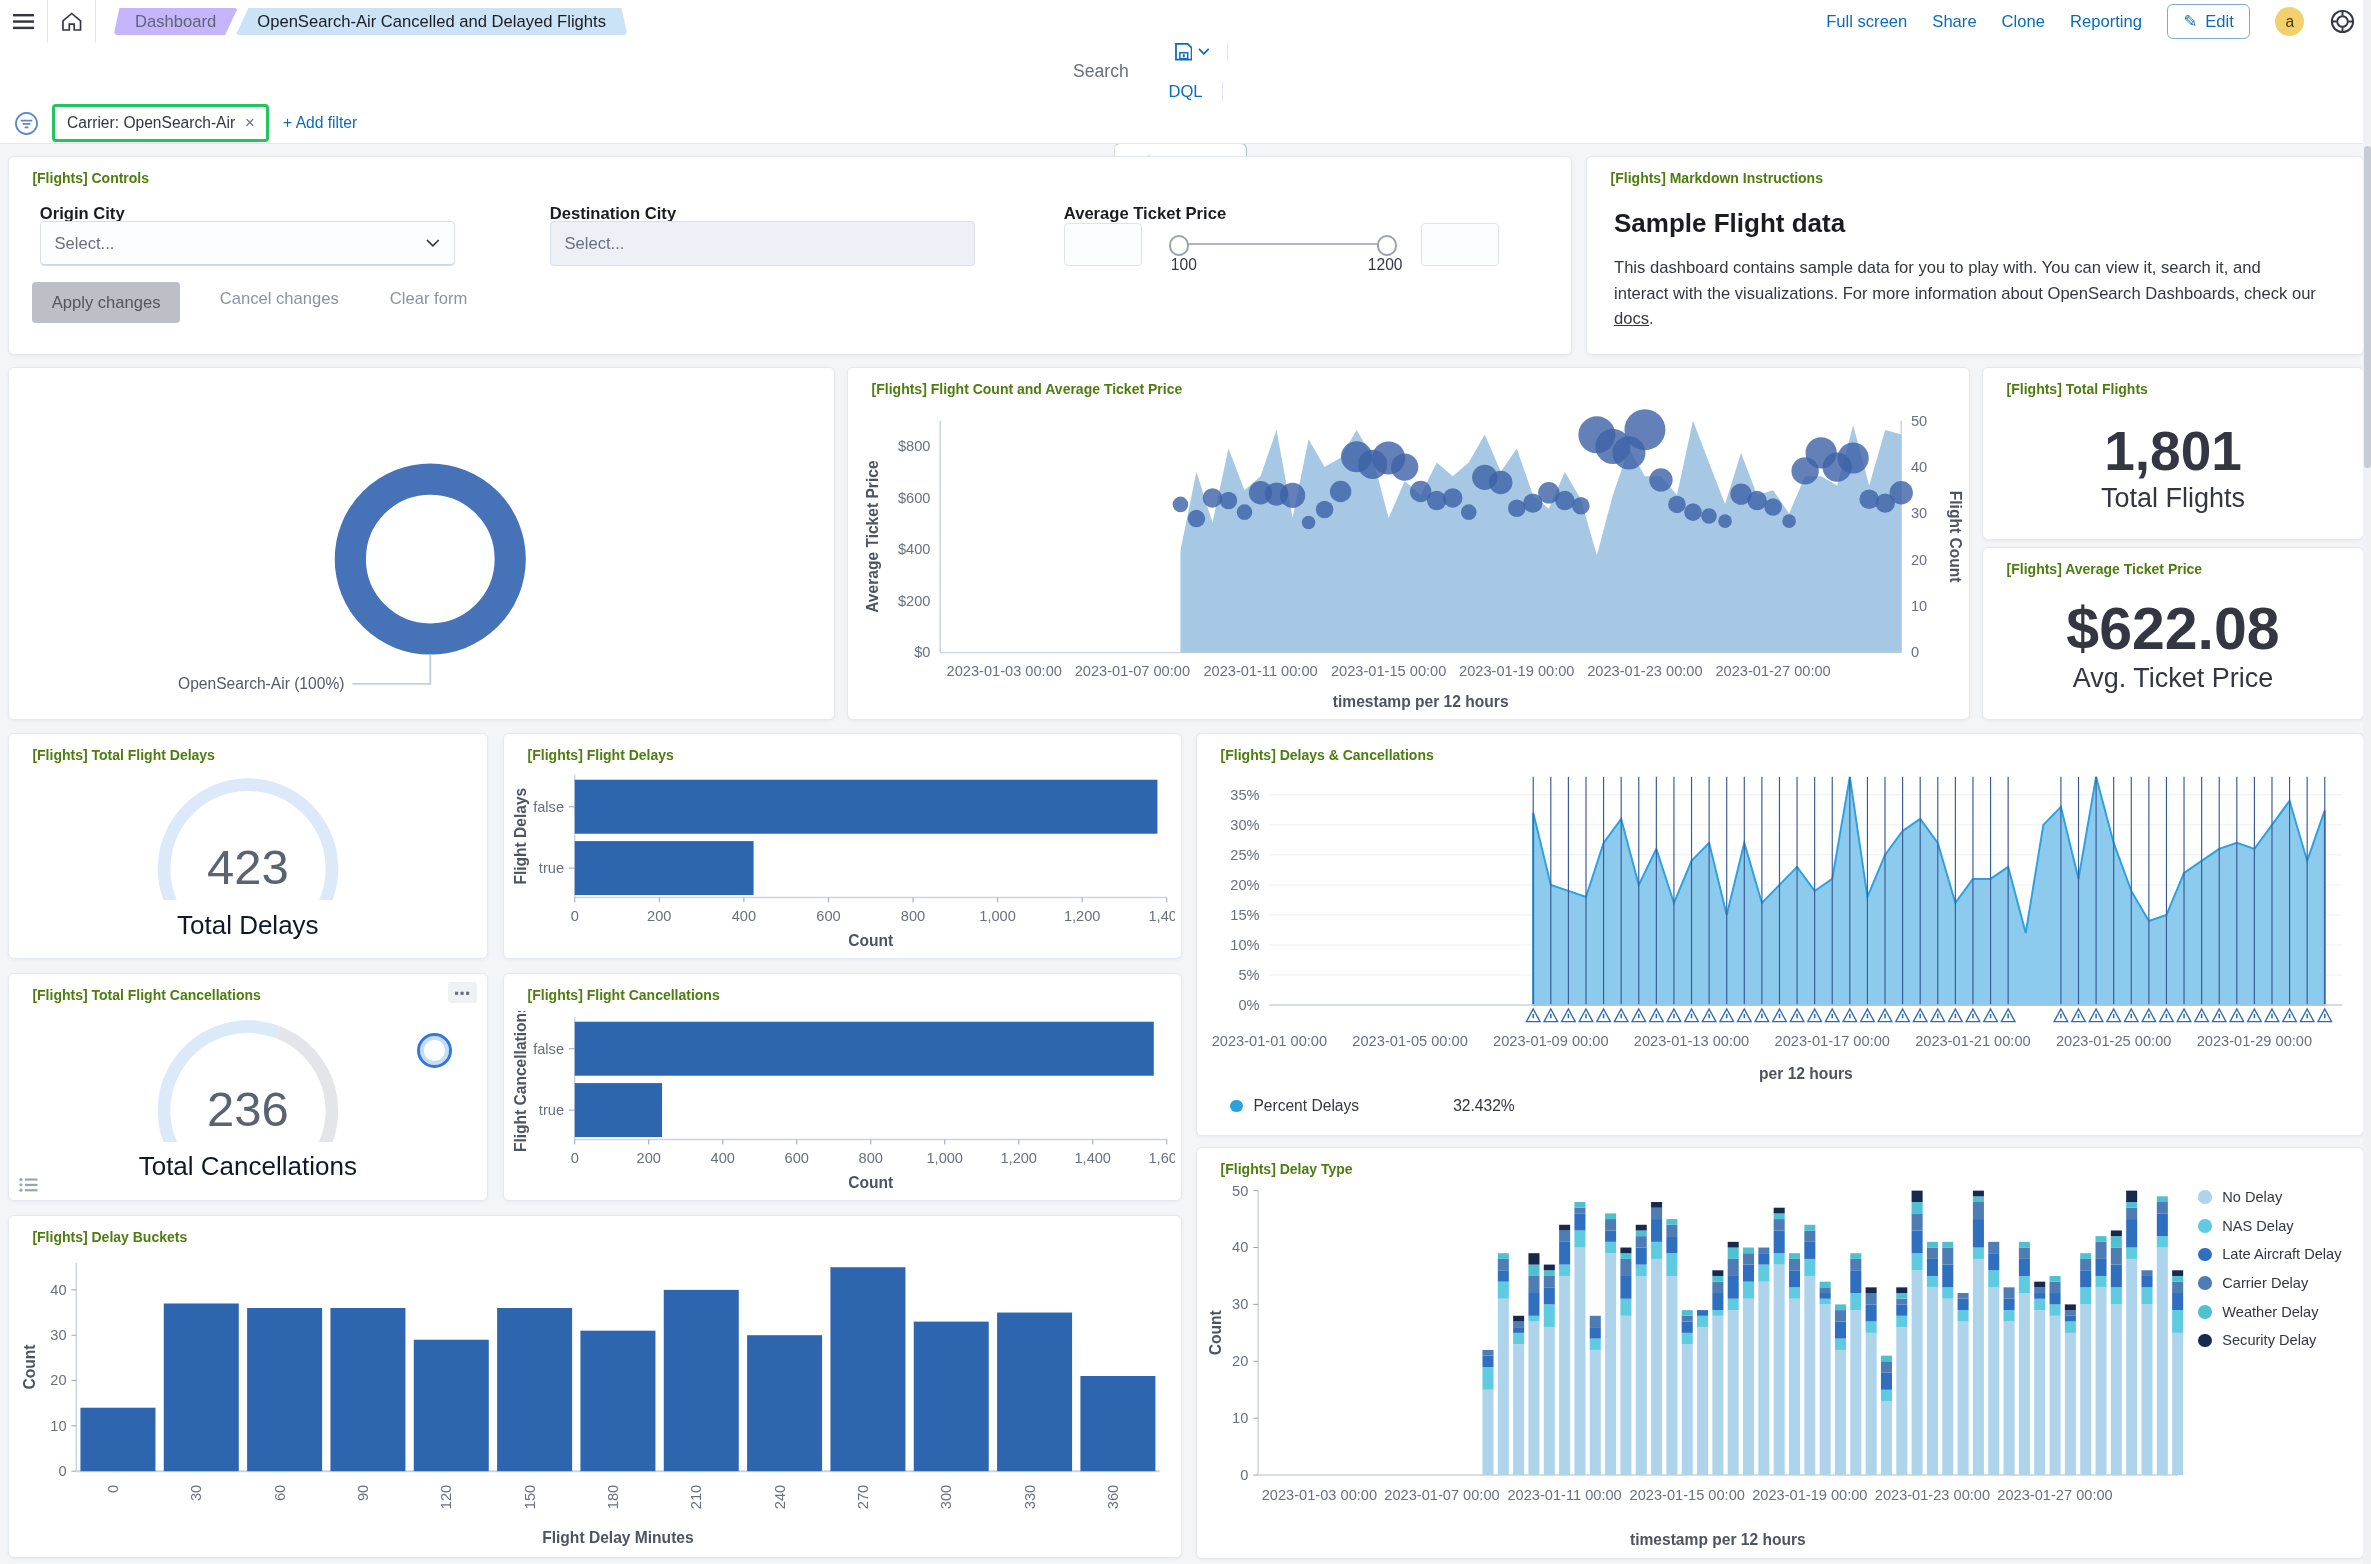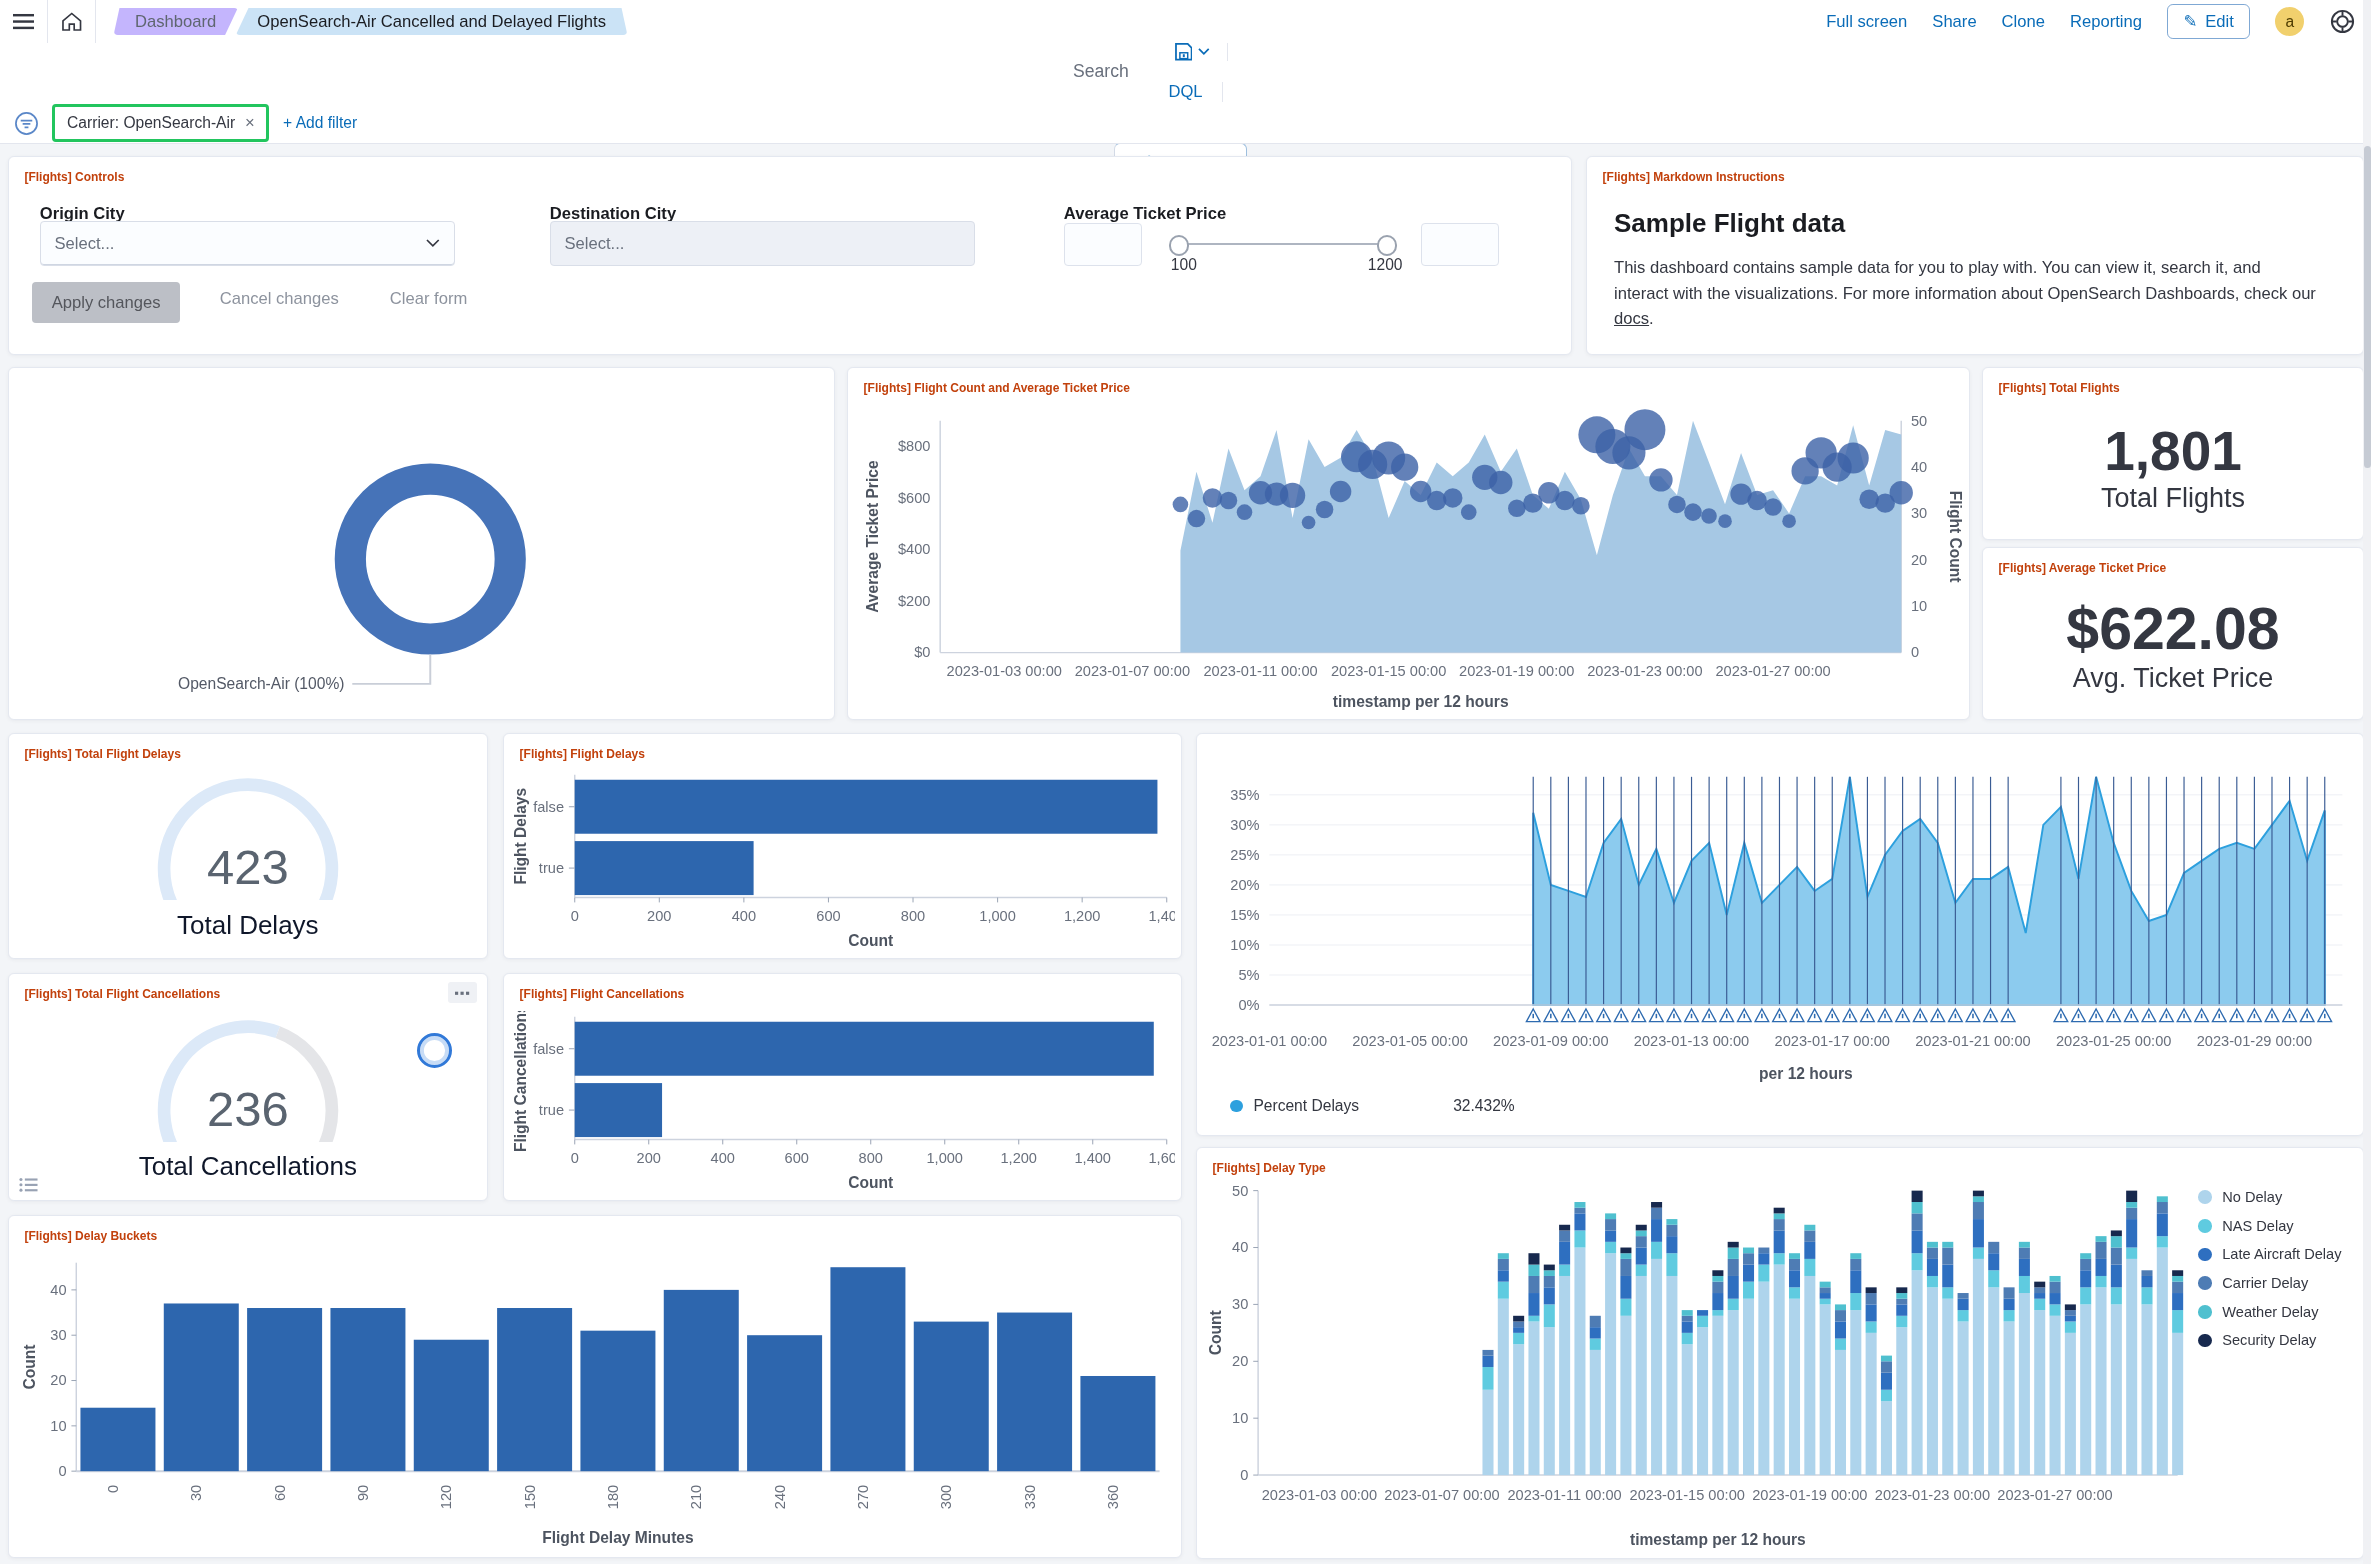--- a/index.html
+++ b/index.html
@@ -23,21 +23,21 @@
   .dql{color:#0a6cb8;font-size:16.6px;padding:0 19.5px;cursor:pointer;border-right:1px solid #e3e6ee;height:39px;display:flex;align-items:center;}
   .timepick{display:flex;align-items:center;gap:7.8px;padding:0 15.6px;height:39px;cursor:pointer;}
   .daterange{font-size:16.6px;color:#343741;display:flex;align-items:center;gap:11.7px;padding-right:21.5px;}
   .refreshbtn{display:flex;align-items:center;gap:8.8px;border:1px solid #9ebfde;border-left:1px solid #d3dae6;border-radius:5.9px;color:#0a6cb8;font-size:17.6px;padding:8.8px 21.5px;background:#fff;margin-right:11.7px;cursor:pointer;}
   
   .filterrow{position:absolute;left:0;top:103px;width:2372px;height:41px;background:#fff;border-bottom:1px solid #e3e6ee;display:flex;align-items:center;gap:13.7px;padding-left:13.7px;box-sizing:border-box;}
   .fchip{display:flex;align-items:center;gap:9.8px;border:3px solid #22c55e;border-radius:3.9px;background:#fff;font-size:15.6px;color:#343741;padding:5.9px 11.7px;cursor:pointer;}
   .addfilter{color:#0a6cb8;font-size:15.6px;cursor:pointer;}
   
   .panel{position:absolute;background:#fff;border:1px solid #e4e8f0;border-radius:5.9px;box-shadow:0 1px 3.9px rgba(52,55,65,0.06);box-sizing:border-box;}
-  .ptitle{font-weight:700;font-size:12px;color:#c2410c;padding:12.7px 15.6px 2px;}
+  .ptitle{font-weight:700;font-size:14px;color:#4d7c0f;padding:12.7px 15.6px 2px;margin-left:8px;}
   .chart{position:absolute;}
   svg{overflow:hidden;display:block;}
   
   .ctl-label{position:absolute;font-weight:700;font-size:16.6px;color:#1a1c21;}
   .selectbox{position:absolute;height:45px;border:1px solid #d9dee8;border-radius:3.9px;background:#fbfdff;display:flex;align-items:center;justify-content:space-between;padding:0 13.7px;font-size:16.6px;color:#69707d;box-shadow:inset 0 -1px 0 #cfd6e2;cursor:pointer;box-sizing:border-box;}
   .selectbox.disabled{background:#edf0f6;box-shadow:none;cursor:default;}
   .pricebox{position:absolute;width:78px;height:43px;background:#fbfdff;border:1px solid #dde2ec;border-radius:3.9px;font-size:15.6px;padding:0 7.8px;box-sizing:border-box;font-family:"Liberation Sans",sans-serif;}
   .applybtn{position:absolute;background:#bcbfc6;color:#54565c;border:none;border-radius:3.9px;font-size:16.6px;padding:10.7px 19.5px;font-family:"Liberation Sans",sans-serif;cursor:pointer;}
   .ghostbtn{position:absolute;background:none;border:none;color:#8d939e;font-size:16.6px;font-family:"Liberation Sans",sans-serif;cursor:pointer;}
   .slider-track{position:absolute;height:2px;background:#aeb5c1;}
@@ -319,20 +319,21 @@
         <line x1="587.1428571428571" y1="132" x2="587.1428571428571" y2="137" stroke="#98a2b3"></line>
         <text x="587.1428571428571" y="156" fill="#69707d" font-size="15" font-family="&quot;Liberation Sans&quot;,sans-serif" text-anchor="middle">1,200</text>
         <line x1="674" y1="132" x2="674" y2="137" stroke="#98a2b3"></line>
         <text x="674" y="156" fill="#69707d" font-size="15" font-family="&quot;Liberation Sans&quot;,sans-serif" text-anchor="middle">1,400</text>
         <text x="370" y="182" fill="#4d5460" font-size="16" font-family="&quot;Liberation Sans&quot;,sans-serif" text-anchor="middle" font-weight="700">Count</text>
         <text x="16" y="69" fill="#4d5460" font-size="16" font-family="&quot;Liberation Sans&quot;,sans-serif" text-anchor="middle" font-weight="700" transform="rotate(-90 16 69)">Flight Delays</text>
       </svg>
   </div>
 
   <div class="panel" style="left:1196px;top:733px;width:1168px;height:403px;">
+    <div class="ptitle">[Flights] Delays &amp; Cancellations</div>
     <svg class="chart" style="left:7.8px;top:35px;" width="1151" height="318" viewBox="0 0 1180 326">
         <line x1="66" y1="242" x2="1166" y2="242" stroke="#eceff4"></line>
         <text x="56" y="247" fill="#69707d" font-size="15" font-family="&quot;Liberation Sans&quot;,sans-serif" text-anchor="end">0%</text>
         <line x1="66" y1="211.21052631578948" x2="1166" y2="211.21052631578948" stroke="#eceff4"></line>
         <text x="56" y="216.21052631578948" fill="#69707d" font-size="15" font-family="&quot;Liberation Sans&quot;,sans-serif" text-anchor="end">5%</text>
         <line x1="66" y1="180.42105263157896" x2="1166" y2="180.42105263157896" stroke="#eceff4"></line>
         <text x="56" y="185.42105263157896" fill="#69707d" font-size="15" font-family="&quot;Liberation Sans&quot;,sans-serif" text-anchor="end">10%</text>
         <line x1="66" y1="149.63157894736844" x2="1166" y2="149.63157894736844" stroke="#eceff4"></line>
         <text x="56" y="154.63157894736844" fill="#69707d" font-size="15" font-family="&quot;Liberation Sans&quot;,sans-serif" text-anchor="end">15%</text>
         <line x1="66" y1="118.8421052631579" x2="1166" y2="118.8421052631579" stroke="#eceff4"></line>

